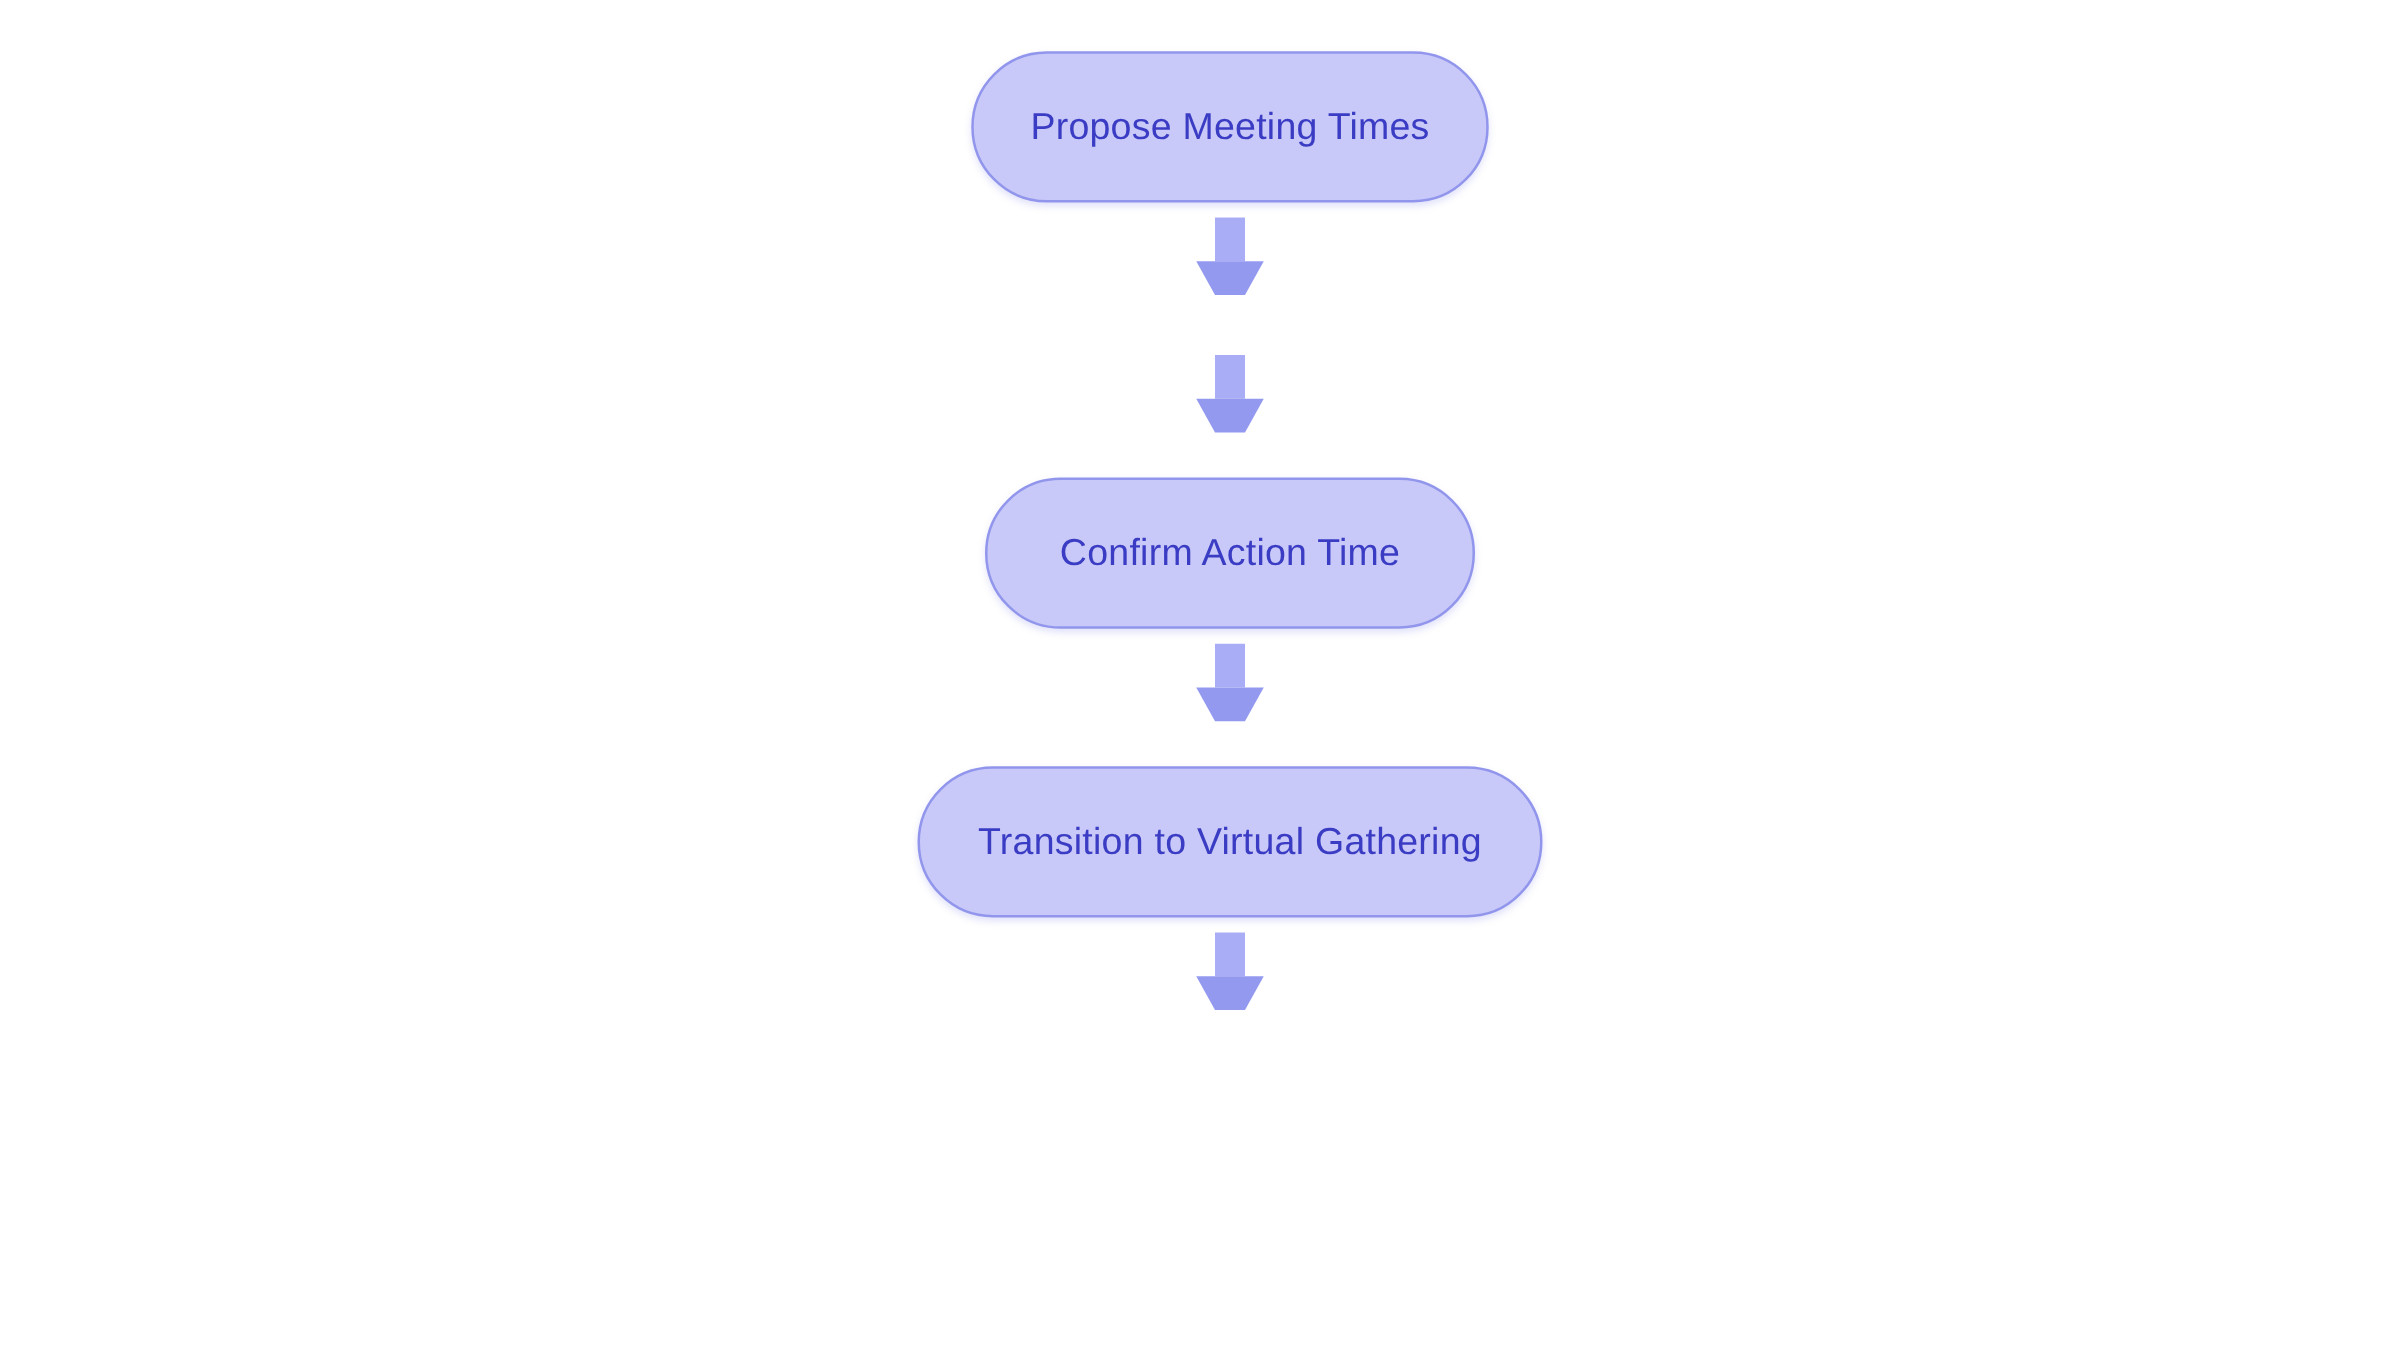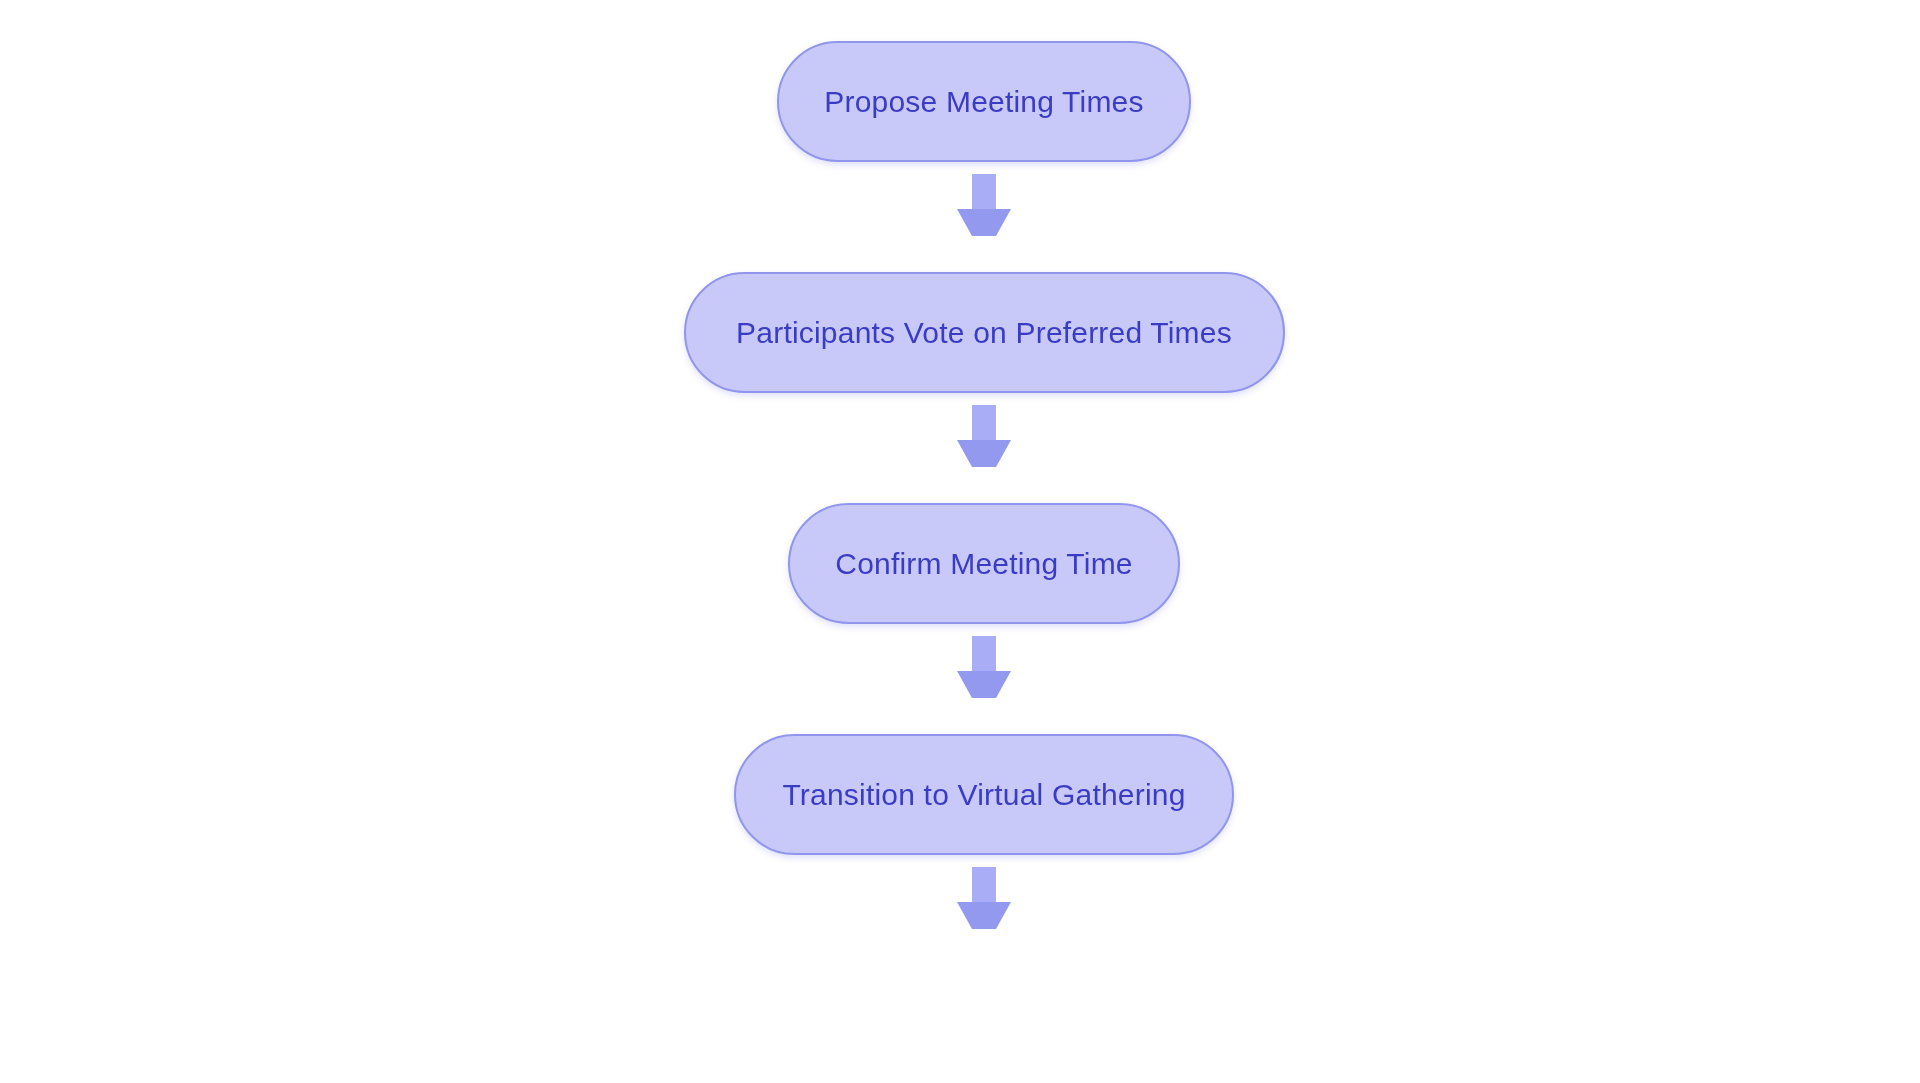--- a/index.html
+++ b/index.html
@@ -72,31 +72,28 @@
 
   <div class="node n1">
     <span>Propose Meeting Times</span>
   </div>
 
   <div class="arrow">
     <div class="shaft"></div>
     <div class="head"></div>
   </div>
 
-  <div class="node n2">
-    <span>Participants Vote on Preferred Times</span>
-  </div>
 
   <div class="arrow">
     <div class="shaft"></div>
     <div class="head"></div>
   </div>
 
   <div class="node n3">
-    <span>Confirm Meeting Time</span>
+    <span>Confirm Action Time</span>
   </div>
 
   <div class="arrow">
     <div class="shaft"></div>
     <div class="head"></div>
   </div>
 
   <div class="node n4">
     <span>Transition to Virtual Gathering</span>
   </div>

